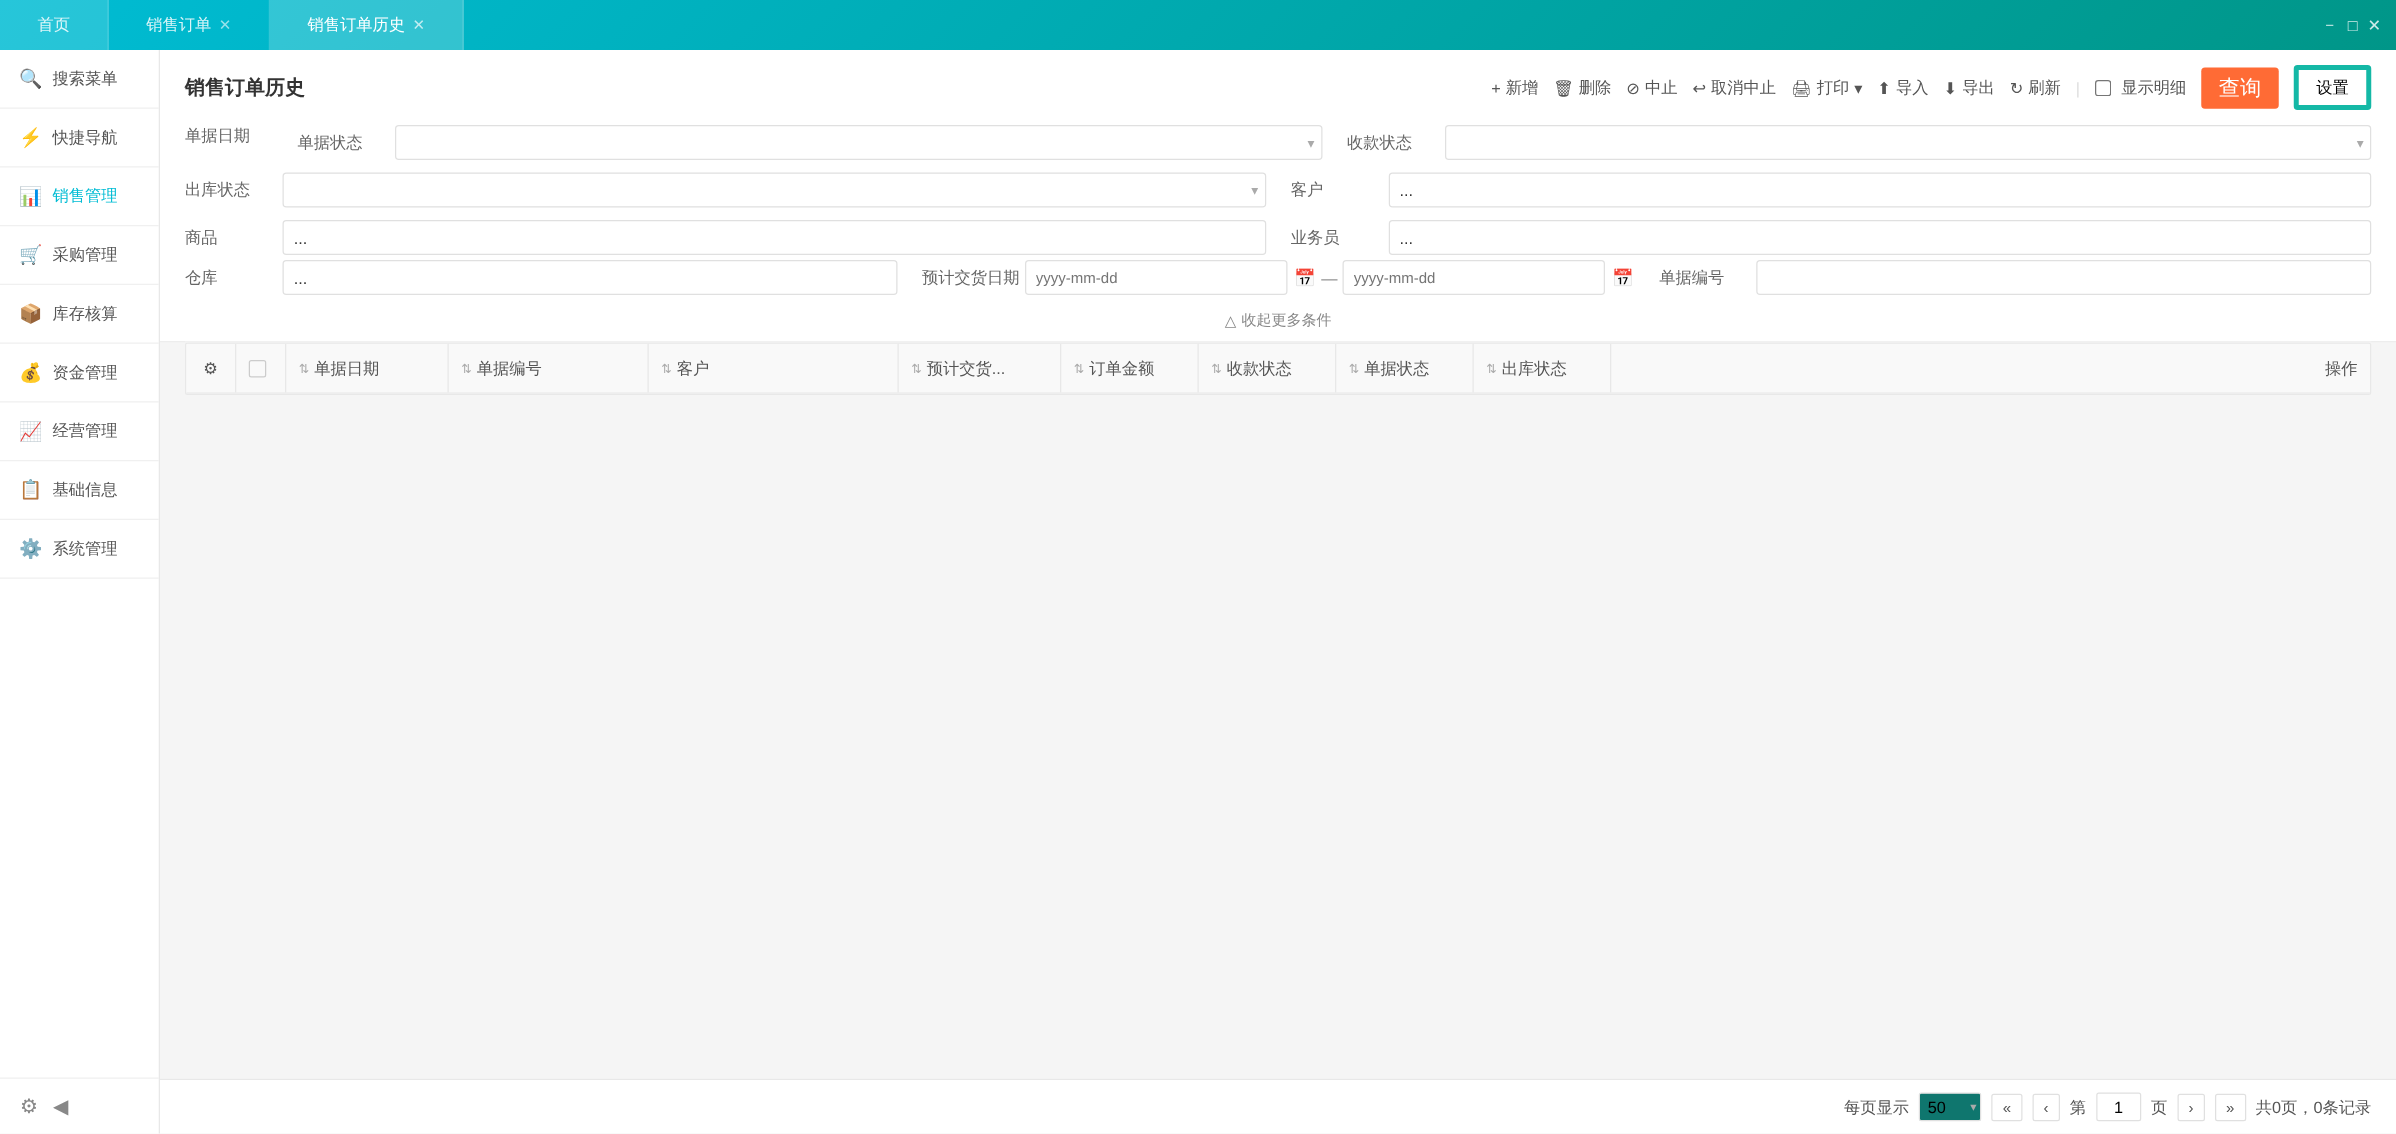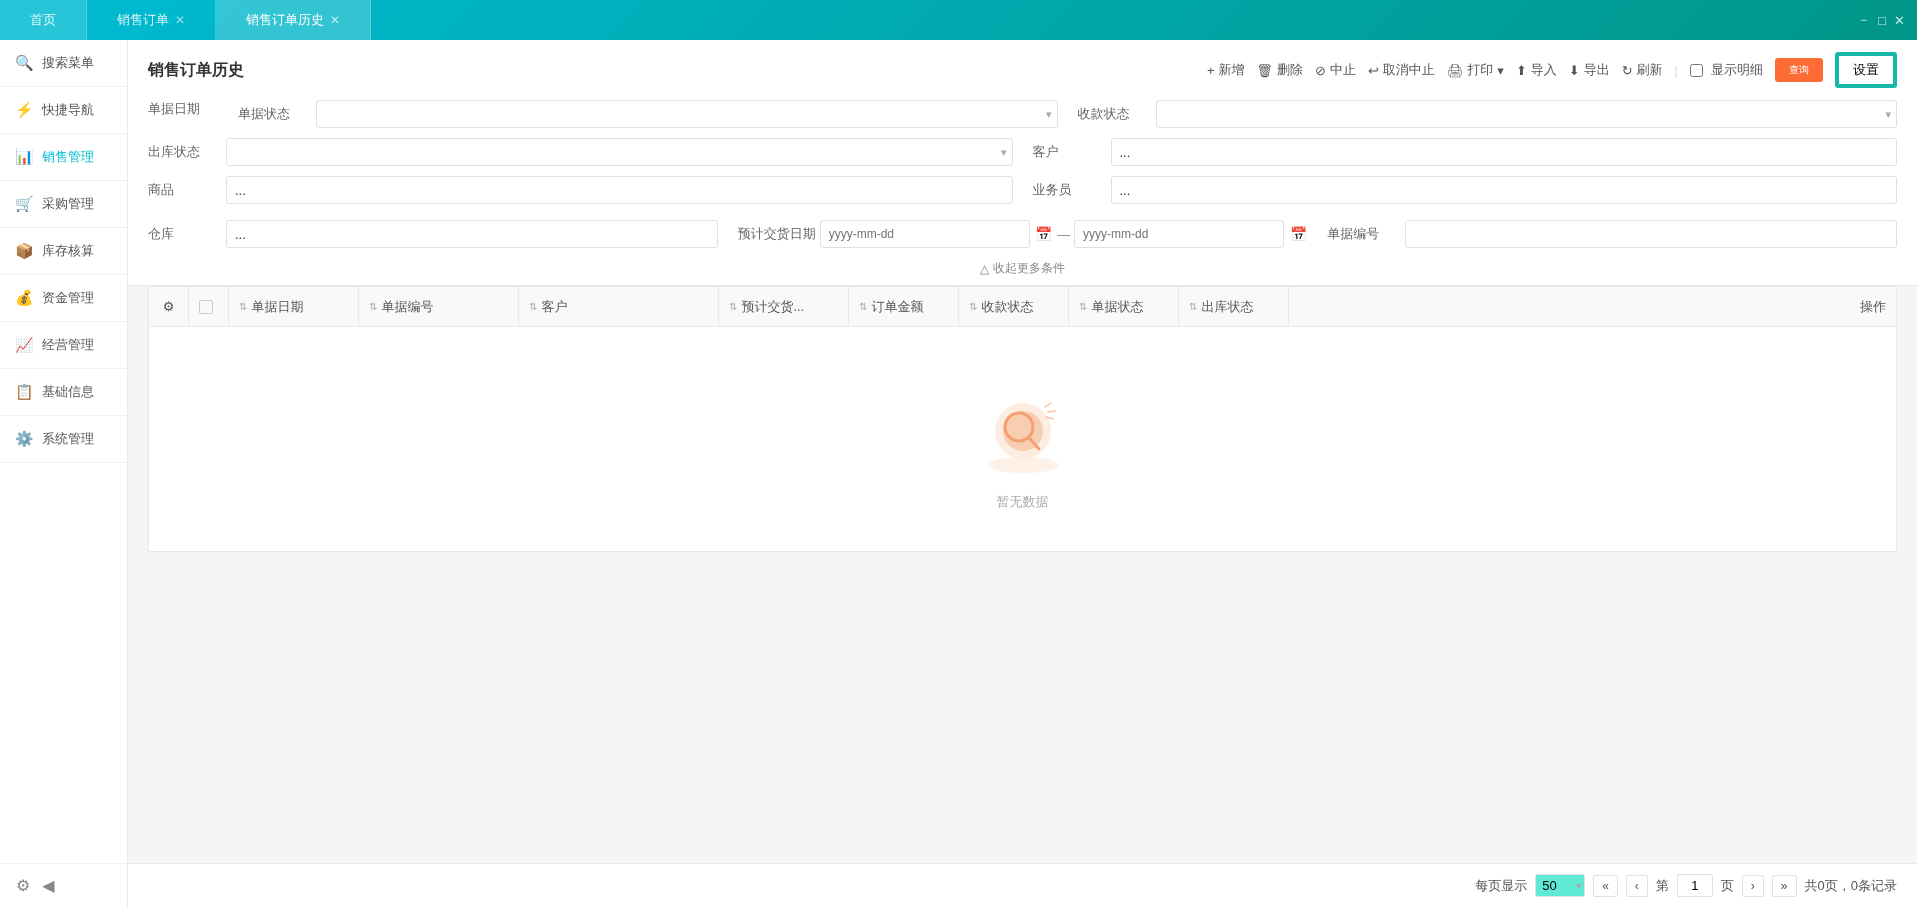--- a/index.html
+++ b/index.html
@@ -148,21 +148,21 @@
       font-size: 13px;
       white-space: nowrap;
     }
     .toolbar-btn .btn-icon { font-size: 13px; }
     .toolbar-btn-primary {
       background: #ff6b35;
       color: #fff;
       padding: 5px 14px;
       border-radius: 3px;
       cursor: pointer;
-      font-size: 10px;
+      font-size: 17px;
       border: none;
     }
     .toolbar-divider {
       color: #ddd;
     }
     .display-toggle {
       display: flex;
       align-items: center;
       gap: 4px;
       color: #555;
@@ -380,21 +380,21 @@
       text-align: center;
       font-size: 13px;
     }
     .page-size-select {
       border: 1px solid #e0e0e0;
       border-radius: 2px;
       padding: 3px 20px 3px 6px;
       font-size: 13px;
       appearance: none;
       cursor: pointer;
-      background: #5eead4;
+      background: #0f766e;
     }
     .page-size-wrapper {
       position: relative;
       display: inline-flex;
       align-items: center;
     }
     .page-size-wrapper::after {
       content: '▾';
       position: absolute;
       right: 4px;
@@ -550,21 +550,21 @@
             <div class="filter-cell-select-wrapper">
               <select class="filter-cell-select"></select>
             </div>
           </div>
           <div style="display:flex; align-items:center; gap:8px; flex:1;">
             <span class="filter-label">客户</span>
             <input class="filter-cell-input" value="..." style="">
           </div>
         </div>
 
-        <div style="display:flex; align-items:center; margin-bottom:16px; gap:20px;">
+        <div style="display:flex; align-items:center; margin-bottom:4px; gap:20px;">
           <div style="display:flex; align-items:center; gap:8px; flex:1;">
             <span class="filter-label">商品</span>
             <input class="filter-cell-input" value="..." style="">
           </div>
           <div style="display:flex; align-items:center; gap:8px; flex:1;">
             <span class="filter-label">业务员</span>
             <input class="filter-cell-input" value="..." style="">
           </div>
         </div>
 
@@ -637,38 +637,20 @@
           </div>
           <div class="th" style="width:110px;">
             <span class="th-sort">⇅</span>
             <span>出库状态</span>
           </div>
           <div class="th" style="flex:1; justify-content:flex-end; border-right:none;">
             <span>操作</span>
           </div>
         </div>
 
-        <div class="empty-state">
-          <div class="empty-icon">
-            <svg width="100" height="90" viewBox="0 0 100 90">
-
-              <ellipse cx="50" cy="78" rx="35" ry="8" fill="#fde8d8" opacity="0.6"></ellipse>
-              <circle cx="50" cy="44" r="28" fill="#fde8d8" opacity="0.8"></circle>
-              <circle cx="50" cy="44" r="20" fill="#f5c0a0" opacity="0.7"></circle>
-
-              <circle cx="46" cy="40" r="14" fill="none" stroke="#f5a070" stroke-width="3"></circle>
-              <line x1="56" y1="51" x2="66" y2="62" stroke="#f5a070" stroke-width="3" stroke-linecap="round"></line>
-
-              <line x1="72" y1="20" x2="78" y2="16" stroke="#f5c0a0" stroke-width="1.5" stroke-linecap="round"></line>
-              <line x1="75" y1="25" x2="82" y2="24" stroke="#f5c0a0" stroke-width="1.5" stroke-linecap="round"></line>
-              <line x1="73" y1="30" x2="80" y2="32" stroke="#f5c0a0" stroke-width="1.5" stroke-linecap="round"></line>
-            </svg>
-          </div>
-          <span class="empty-text">暂无数据</span>
-        </div>
       </div>
     </div>
 
     <div class="table-footer">
       <span>每页显示</span>
       <div class="page-size-wrapper">
         <select class="page-size-select">
           <option>10</option>
           <option>20</option>
           <option selected="">50</option>

